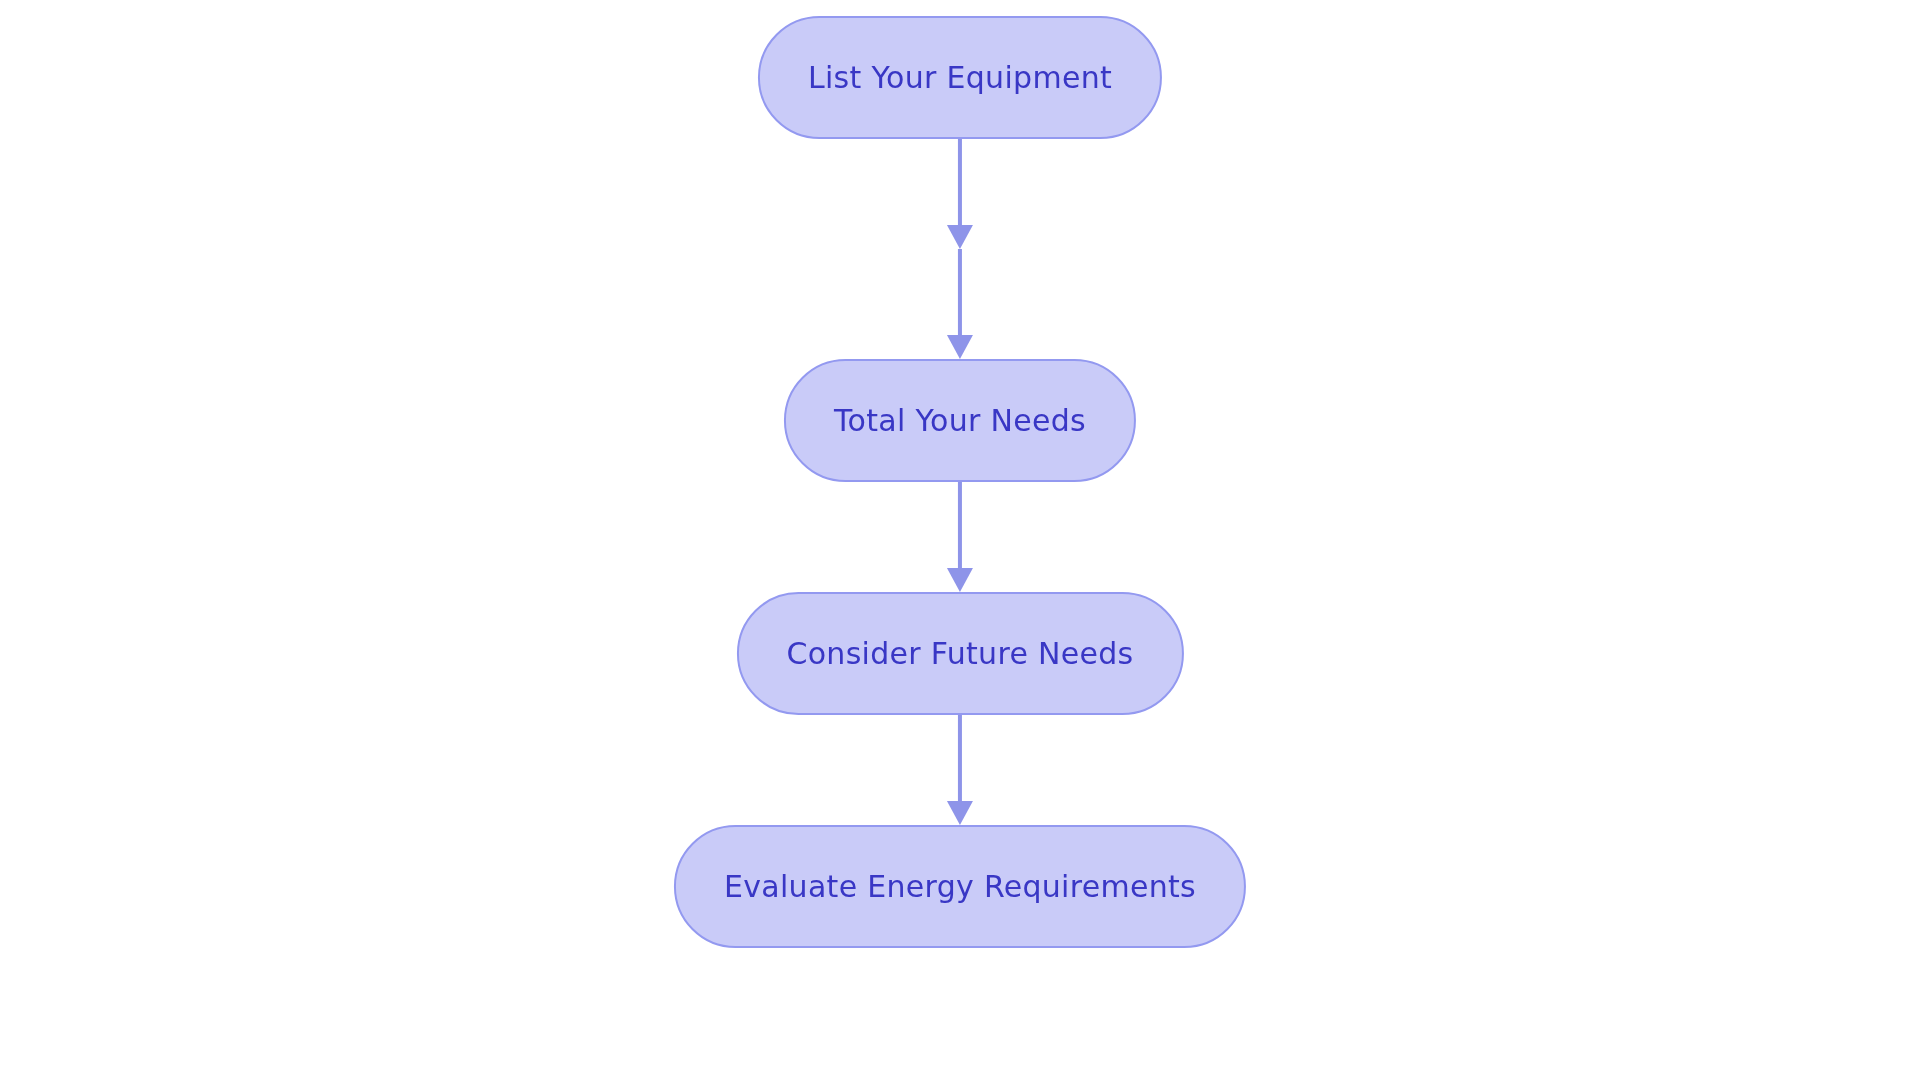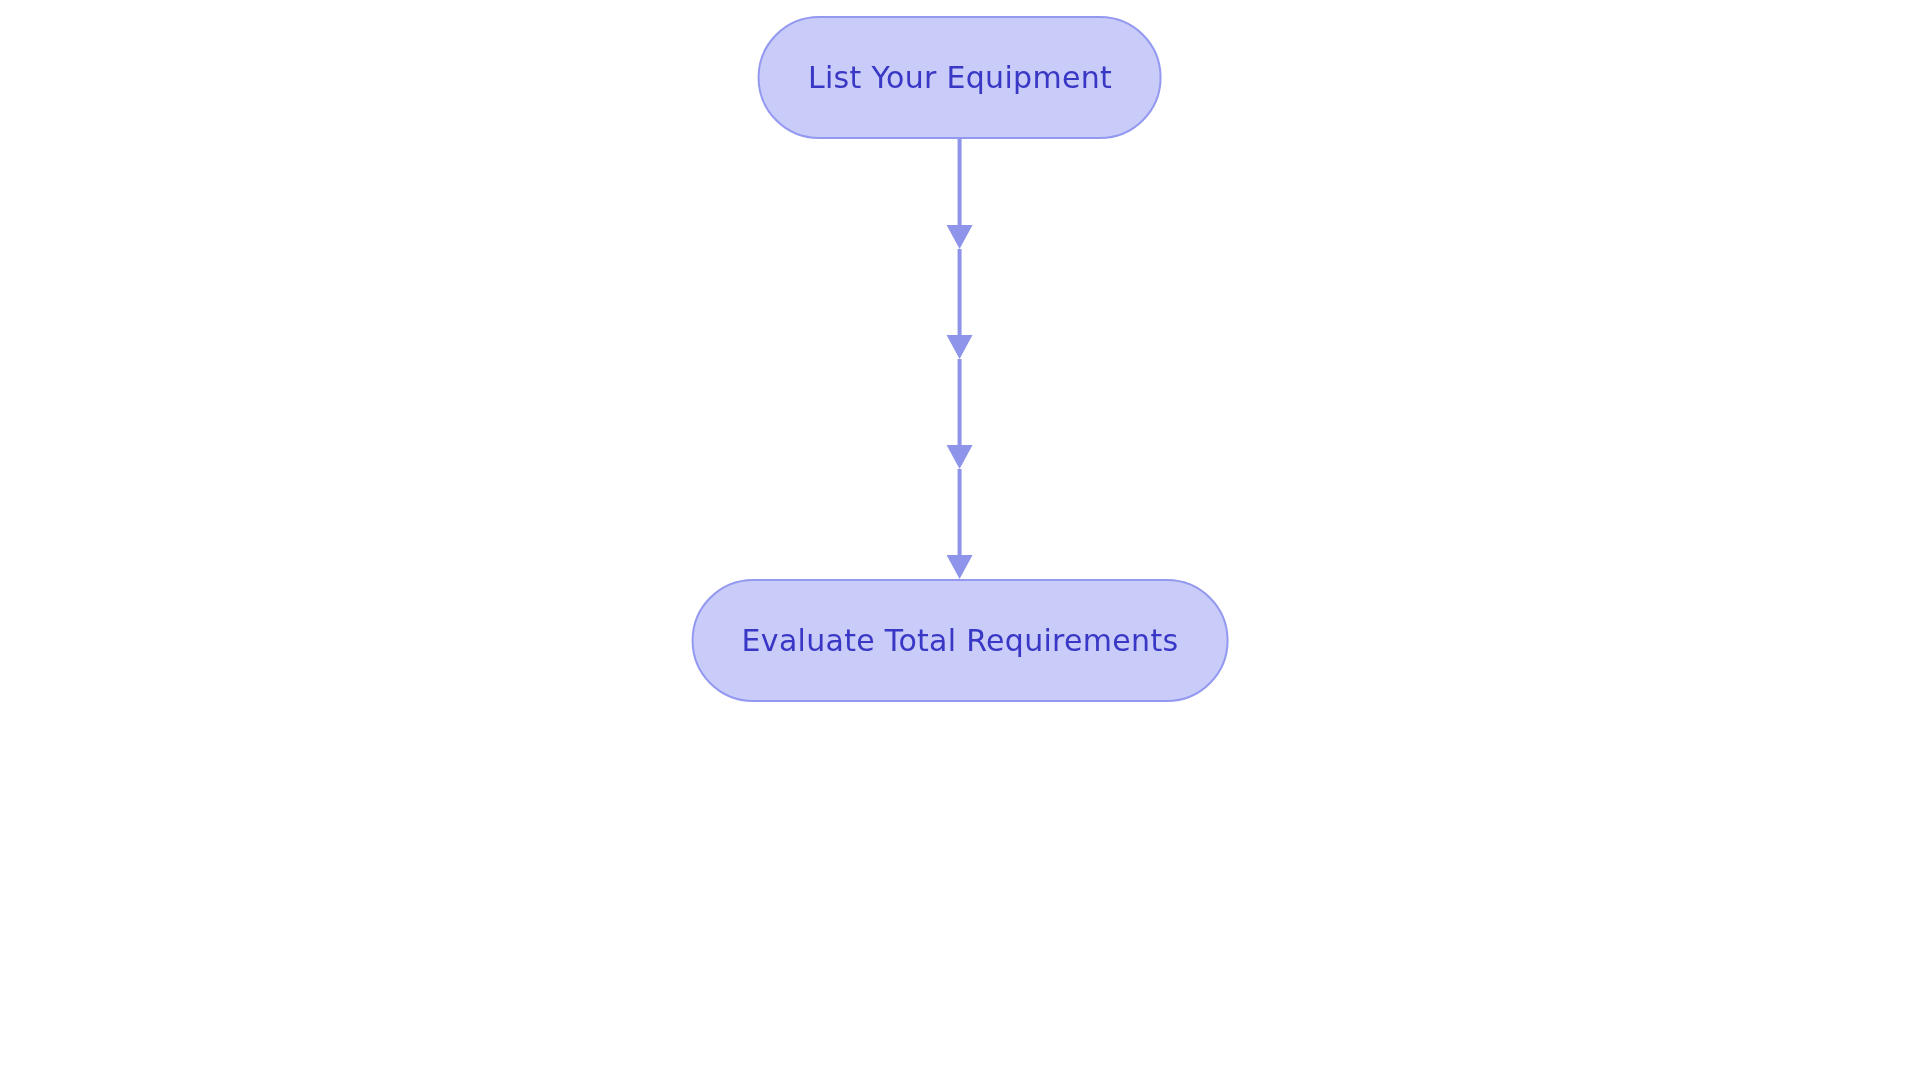--- a/index.html
+++ b/index.html
@@ -81,30 +81,36 @@
       <div class="line"></div>
       <div class="arrowhead"></div>
     </div>
 
 
     <div class="connector">
       <div class="line"></div>
       <div class="arrowhead"></div>
     </div>
 
-
-    <div class="connector">
-      <div class="line"></div>
-      <div class="arrowhead"></div>
+    <div class="flow-node">
+      <span>Total Your Needs</span>
     </div>
-
 
     <div class="connector">
       <div class="line"></div>
       <div class="arrowhead"></div>
     </div>
 
     <div class="flow-node">
-      <span>Evaluate Total Requirements</span>
+      <span>Consider Future Needs</span>
+    </div>
+
+    <div class="connector">
+      <div class="line"></div>
+      <div class="arrowhead"></div>
+    </div>
+
+    <div class="flow-node">
+      <span>Evaluate Energy Requirements</span>
     </div>
 
   </div>
 </div>
 
 </body></html>

